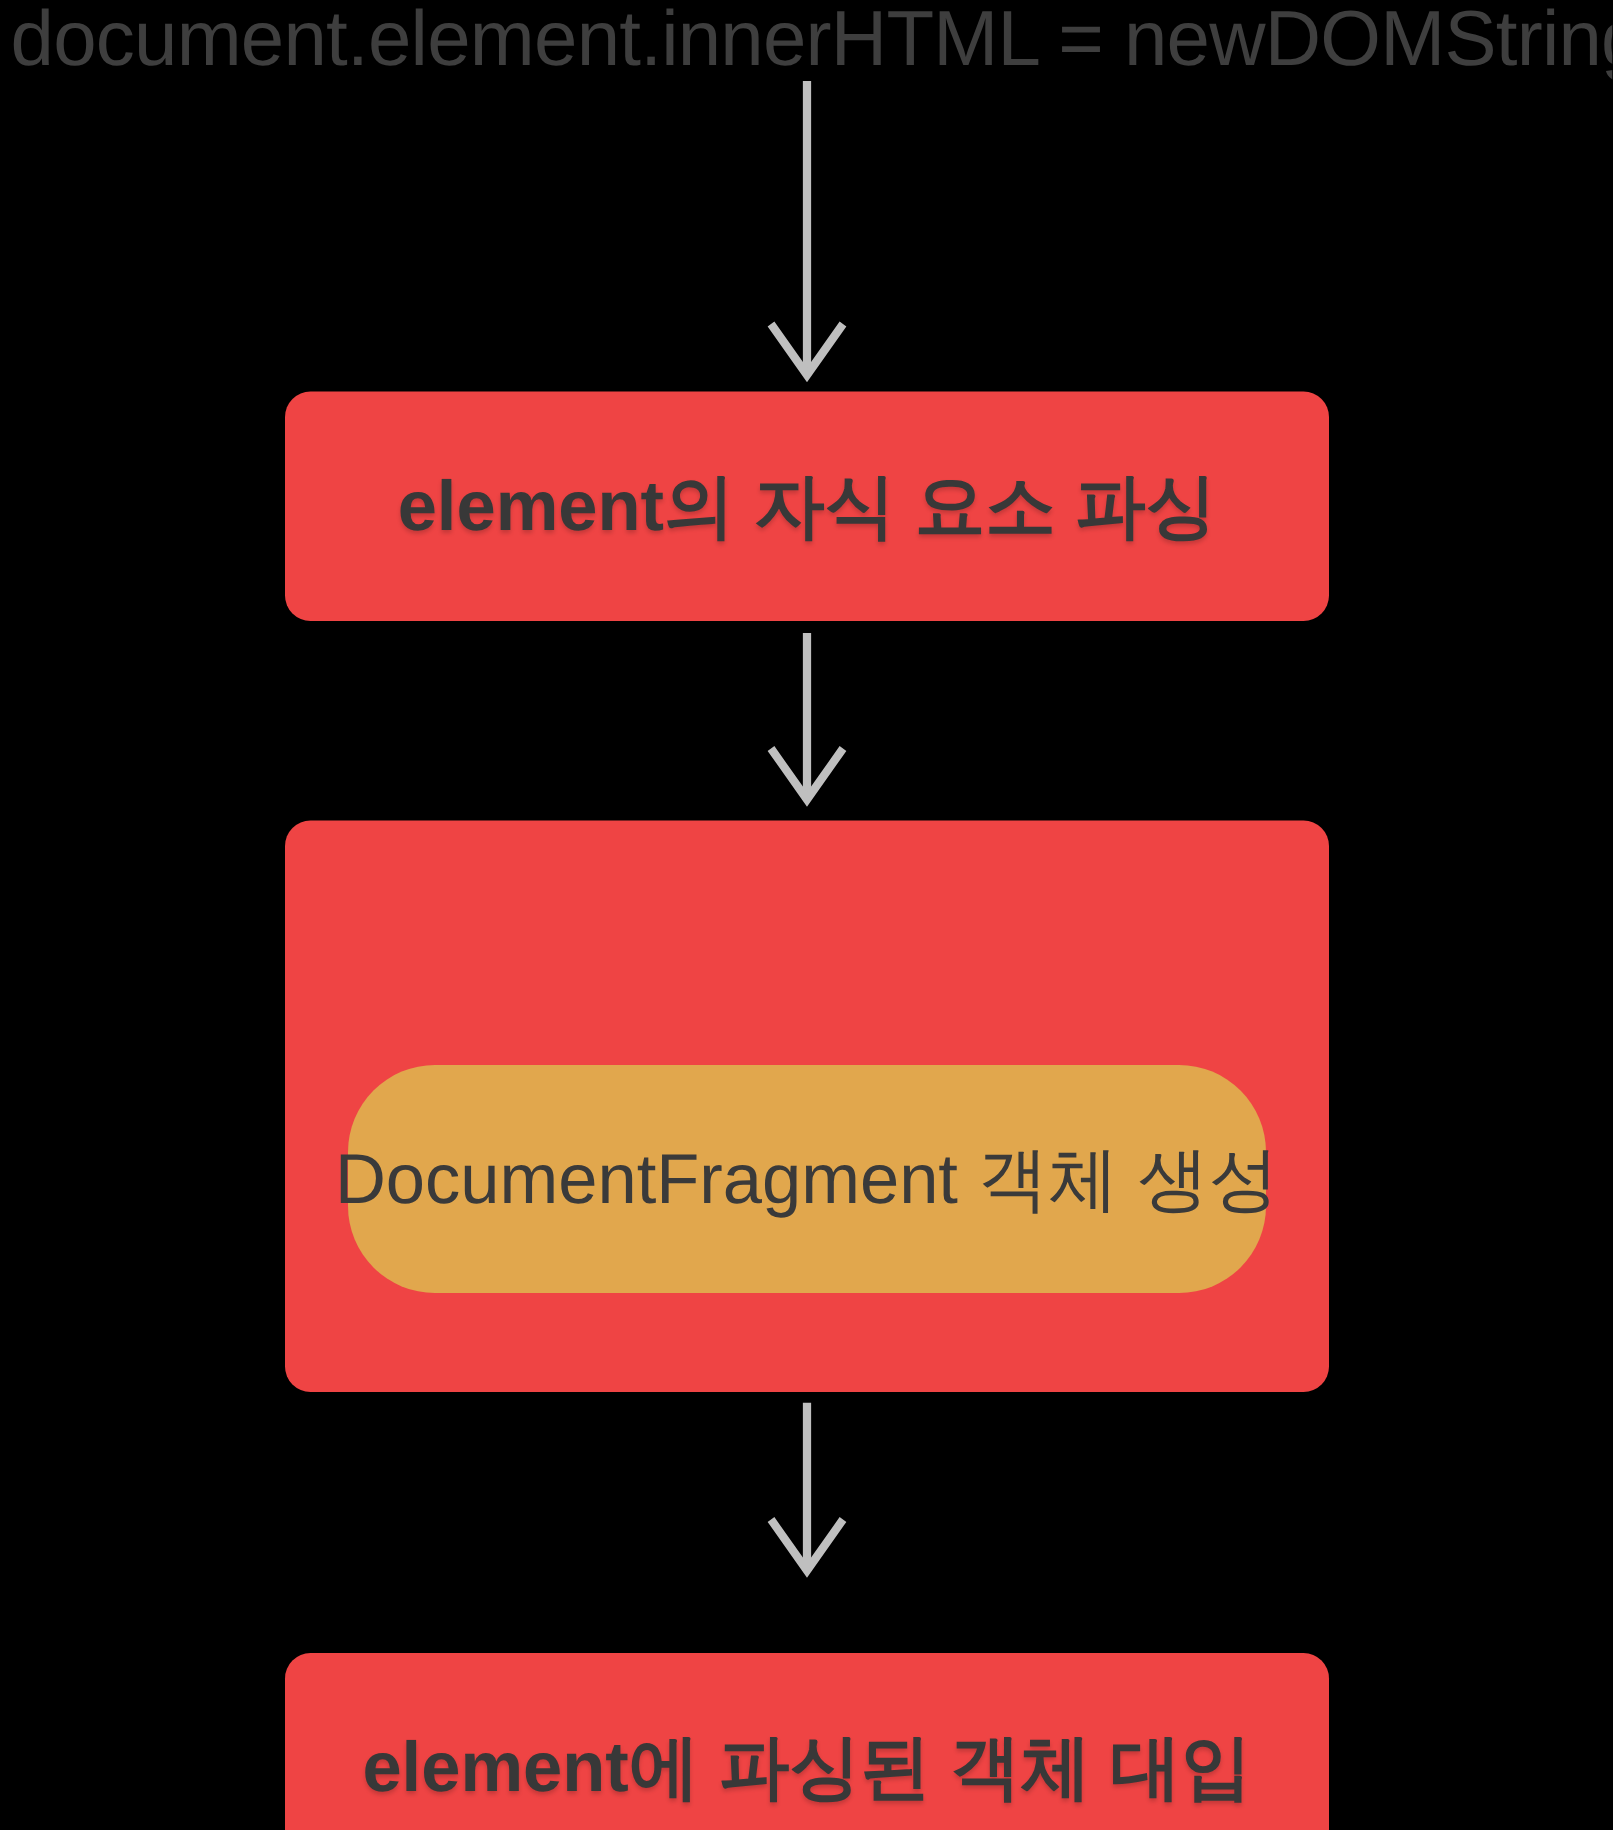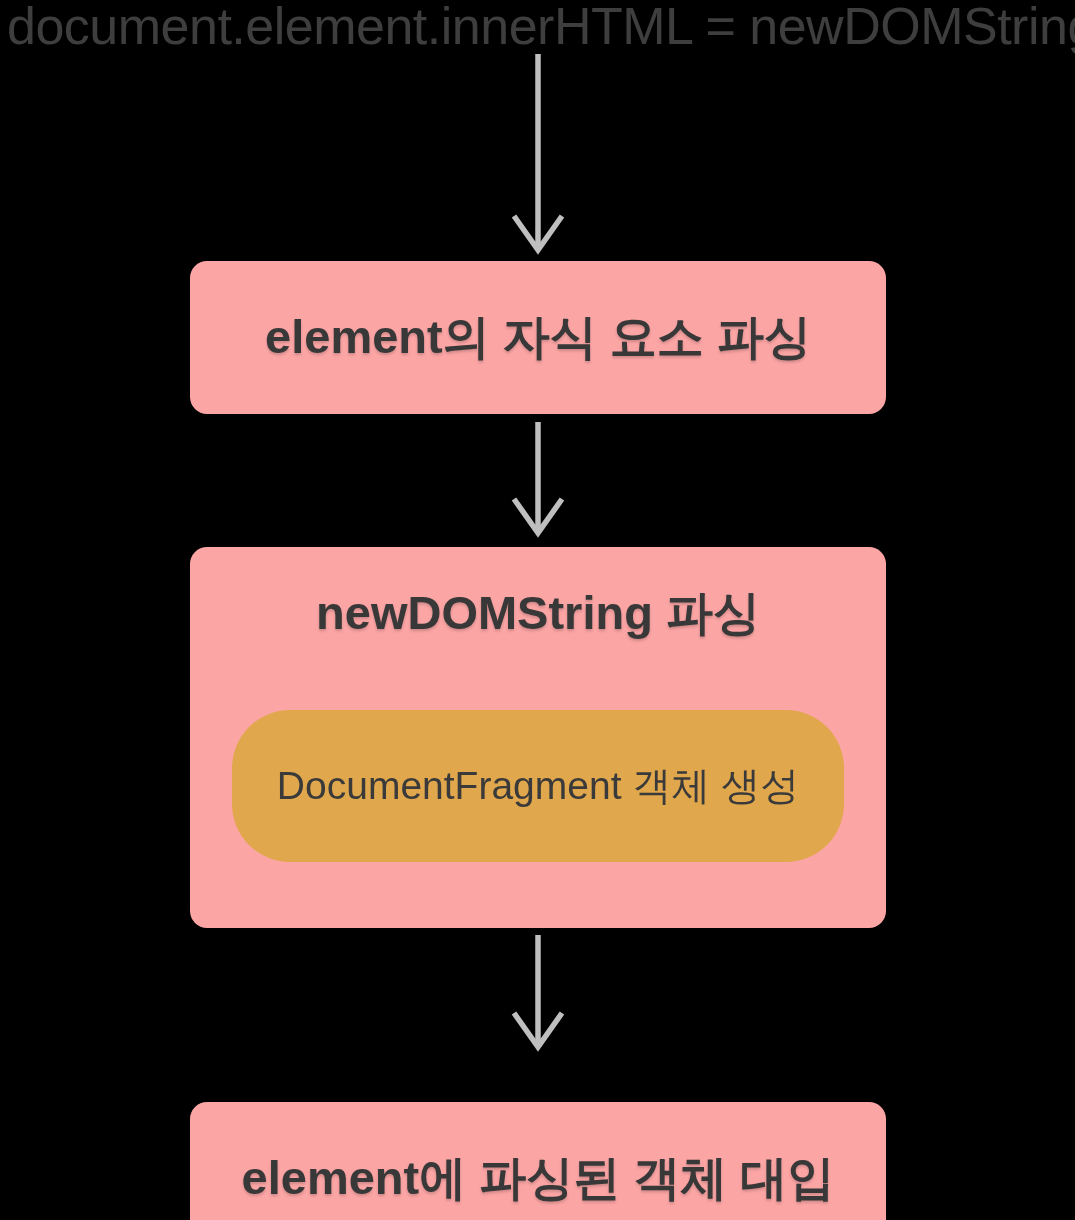--- a/index.html
+++ b/index.html
@@ -38,21 +38,21 @@
   }
   .arrow-1 { top: 54px; }
   .arrow-2 { top: 422px; }
   .arrow-3 { top: 935px; }
 
   
   .box {
     position: absolute;
     left: 190px;
     width: 696px;
-    background: #fca5a5;
+    background: #ef4444;
     border-radius: 17px;
     box-sizing: border-box;
   }
   .box-label {
     display: flex;
     align-items: center;
     justify-content: center;
     width: 100%;
     height: 100%;
     font-size: 47px;
@@ -84,21 +84,21 @@
     top: 163px;
     width: 612px;
     height: 152px;
     background: #e1a74d;
     border-radius: 58px;
     display: flex;
     align-items: center;
     justify-content: center;
   }
   .pill-label {
-    font-size: 39px;
+    font-size: 47px;
     font-weight: normal;
     color: #3a3a3a;
     white-space: nowrap;
   }
 </style>
 </head>
 <body>
 
 <div class="canvas">
 
@@ -112,21 +112,20 @@
   <div class="box box-1">
     <div class="box-label">element의 자식 요소 파싱</div>
   </div>
 
   <svg class="arrow arrow-2" width="64" height="117" viewBox="0 0 64 117">
     <line x1="32" y1="0" x2="32" y2="107" stroke="#bfbfbf" stroke-width="5.5"></line>
     <polyline points="8,77 32,111 56,77" fill="none" stroke="#bfbfbf" stroke-width="5.5"></polyline>
   </svg>
 
   <div class="box box-2">
-    <div class="box-2-title">newDOMString 파싱</div>
     <div class="pill">
       <span class="pill-label">DocumentFragment 객체 생성</span>
     </div>
   </div>
 
   <svg class="arrow arrow-3" width="64" height="118" viewBox="0 0 64 118">
     <line x1="32" y1="0" x2="32" y2="108" stroke="#bfbfbf" stroke-width="5.5"></line>
     <polyline points="8,78 32,112 56,78" fill="none" stroke="#bfbfbf" stroke-width="5.5"></polyline>
   </svg>
 

